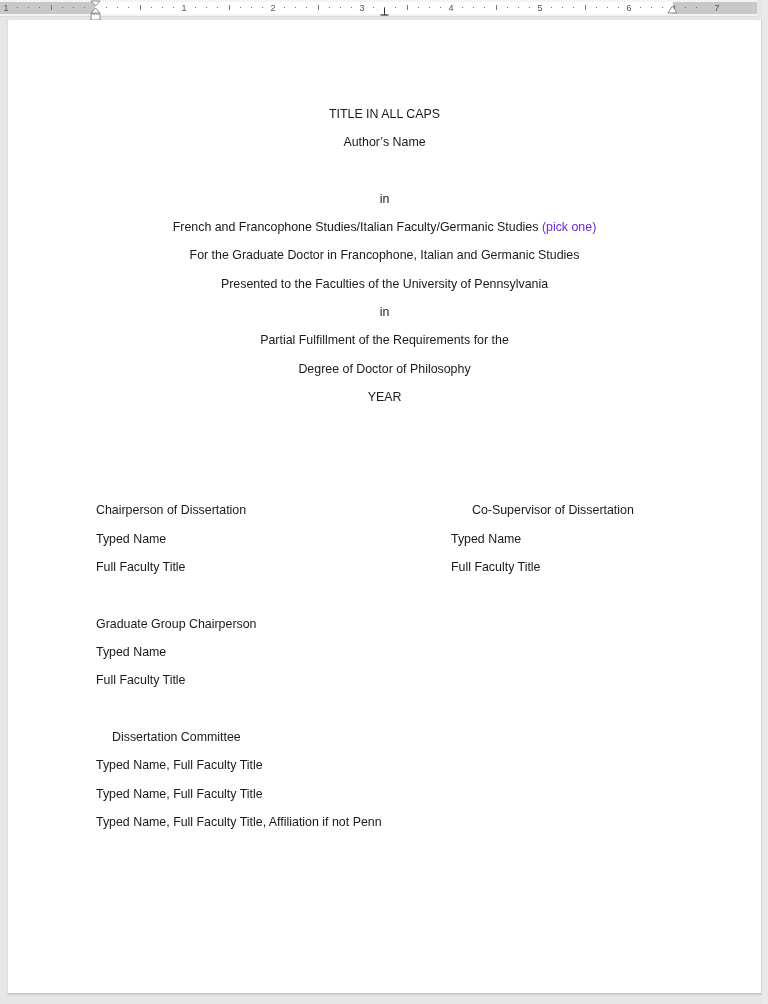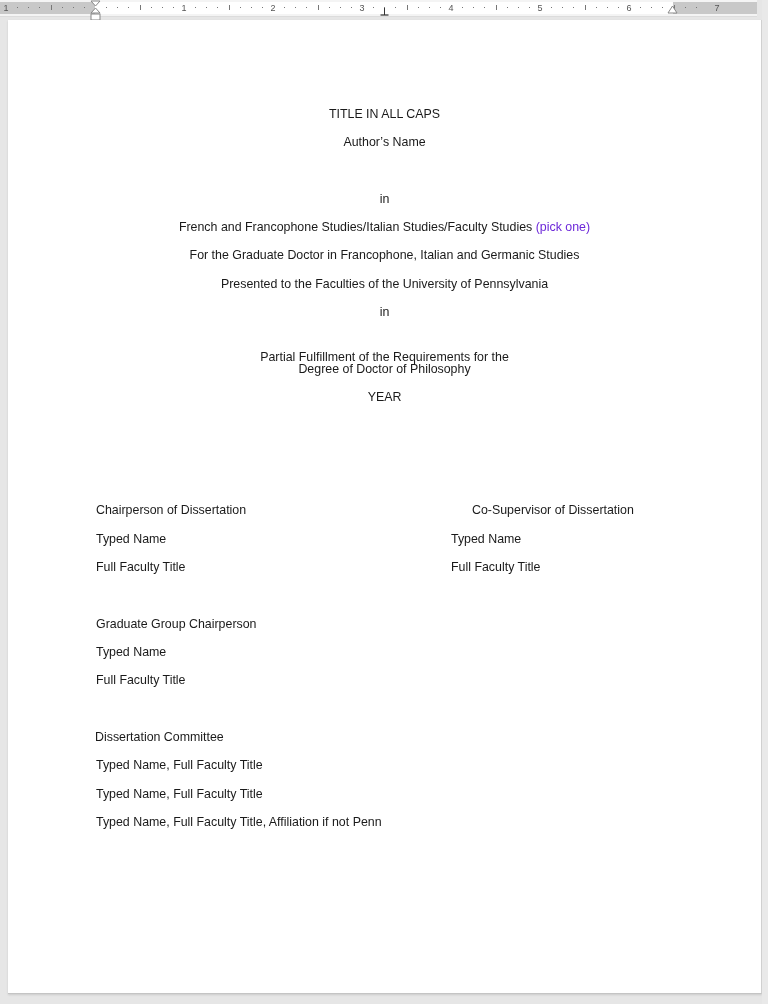--- a/index.html
+++ b/index.html
@@ -204,41 +204,41 @@
   <svg class="right-indent" viewBox="0 0 11 10">
     <polygon points="5.5,1 10,8 1,8" fill="#fff" stroke="#888" stroke-width="1"></polygon>
   </svg>
 </div>
 
 <div class="page">
   <div class="line center" style="top:86px">TITLE IN ALL CAPS</div>
   <div class="line center" style="top:114px">Author’s Name</div>
   <div class="line center" style="top:171px">in</div>
   <div class="line center" style="top:199px">
-    <span>French and Francophone Studies/Italian Studies/Faculty Studies</span>
+    <span>French and Francophone Studies/Italian Faculty/Germanic Studies</span>
     <span class="hint">(pick one)</span>
   </div>
   <div class="line center" style="top:227px">For the Graduate Doctor in Francophone, Italian and Germanic Studies</div>
   <div class="line center" style="top:256px">Presented to the Faculties of the University of Pennsylvania</div>
   <div class="line center" style="top:284px">in</div>
-  <div class="line center" style="top:329px">Partial Fulfillment of the Requirements for the</div>
+  <div class="line center" style="top:312px">Partial Fulfillment of the Requirements for the</div>
   <div class="line center" style="top:341px">Degree of Doctor of Philosophy</div>
   <div class="line center" style="top:369px">YEAR</div>
 
   <div class="line" style="left:88px; top:482px">Chairperson of Dissertation</div>
   <div class="line" style="left:88px; top:511px">Typed Name</div>
   <div class="line" style="left:88px; top:539px">Full Faculty Title</div>
 
   <div class="line" style="left:464px; top:482px">Co-Supervisor of Dissertation</div>
   <div class="line" style="left:443px; top:511px">Typed Name</div>
   <div class="line" style="left:443px; top:539px">Full Faculty Title</div>
 
   <div class="line" style="left:88px; top:596px">Graduate Group Chairperson</div>
   <div class="line" style="left:88px; top:624px">Typed Name</div>
   <div class="line" style="left:88px; top:652px">Full Faculty Title</div>
 
-  <div class="line" style="left:87px; top:709px">Dissertation Committee</div>
+  <div class="line" style="left:104px; top:709px">Dissertation Committee</div>
   <div class="line" style="left:88px; top:737px">Typed Name, Full Faculty Title</div>
   <div class="line" style="left:88px; top:766px">Typed Name, Full Faculty Title</div>
   <div class="line" style="left:88px; top:794px">Typed Name, Full Faculty Title, Affiliation if not Penn</div>
 </div>
 
 <div class="scrollbar-right"></div>
 
 </body></html>

